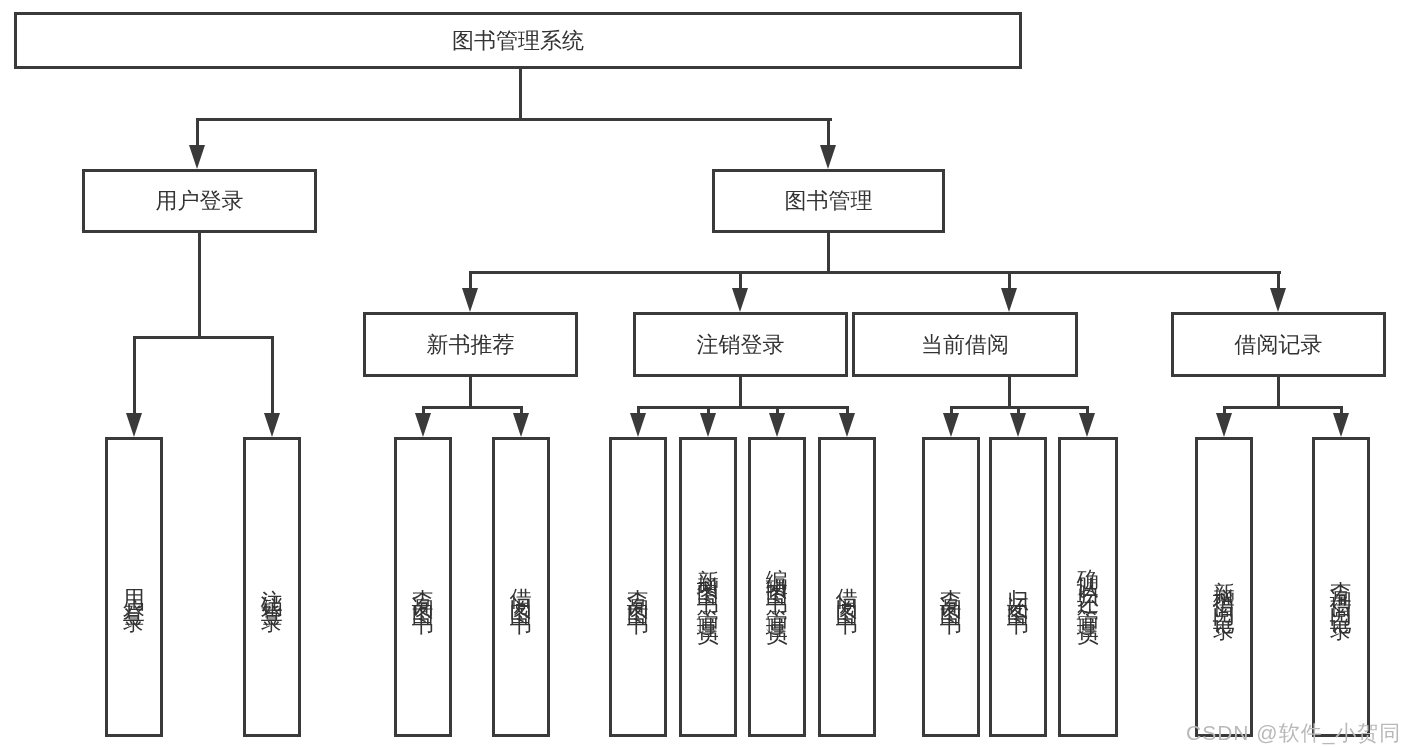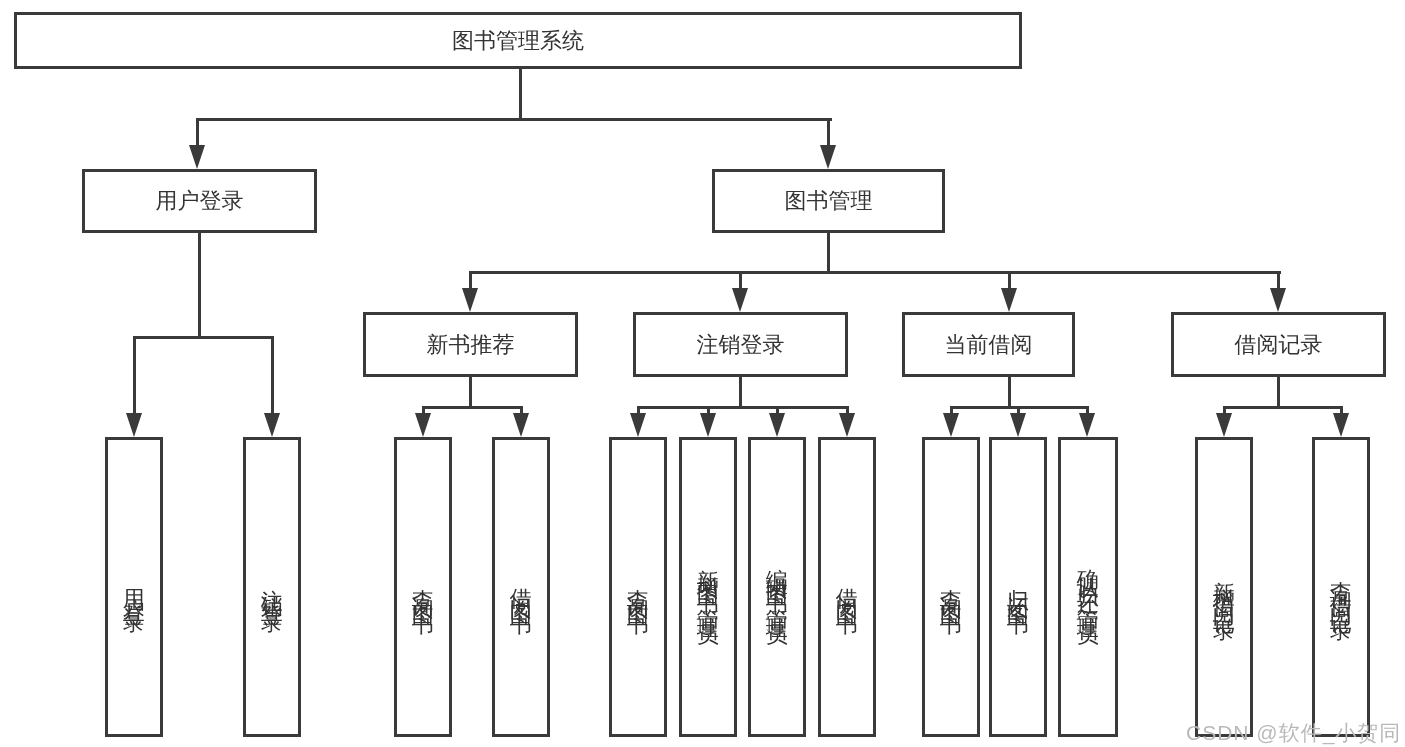--- a/index.html
+++ b/index.html
@@ -51,21 +51,21 @@
   <div class="node" style="left:363px;top:312px;width:215px;height:65px">
     <span>新书推荐</span>
   </div>
 
   <div class="node" style="left:712px;top:169px;width:233px;height:64px">
     <span>图书管理</span>
   </div>
   <div class="node" style="left:633px;top:312px;width:215px;height:65px">
     <span>注销登录</span>
   </div>
-  <div class="node" style="left:902px;top:312px;width:173px;height:65px">
+  <div class="node" style="left:852px;top:312px;width:226px;height:65px">
     <span>当前借阅</span>
   </div>
   <div class="node" style="left:1171px;top:312px;width:215px;height:65px">
     <span>借阅记录</span>
   </div>
 
   <div class="node leaf" style="left:105px">
     <span class="vt">用户登录</span>
   </div>
   <div class="node leaf" style="left:243px">

